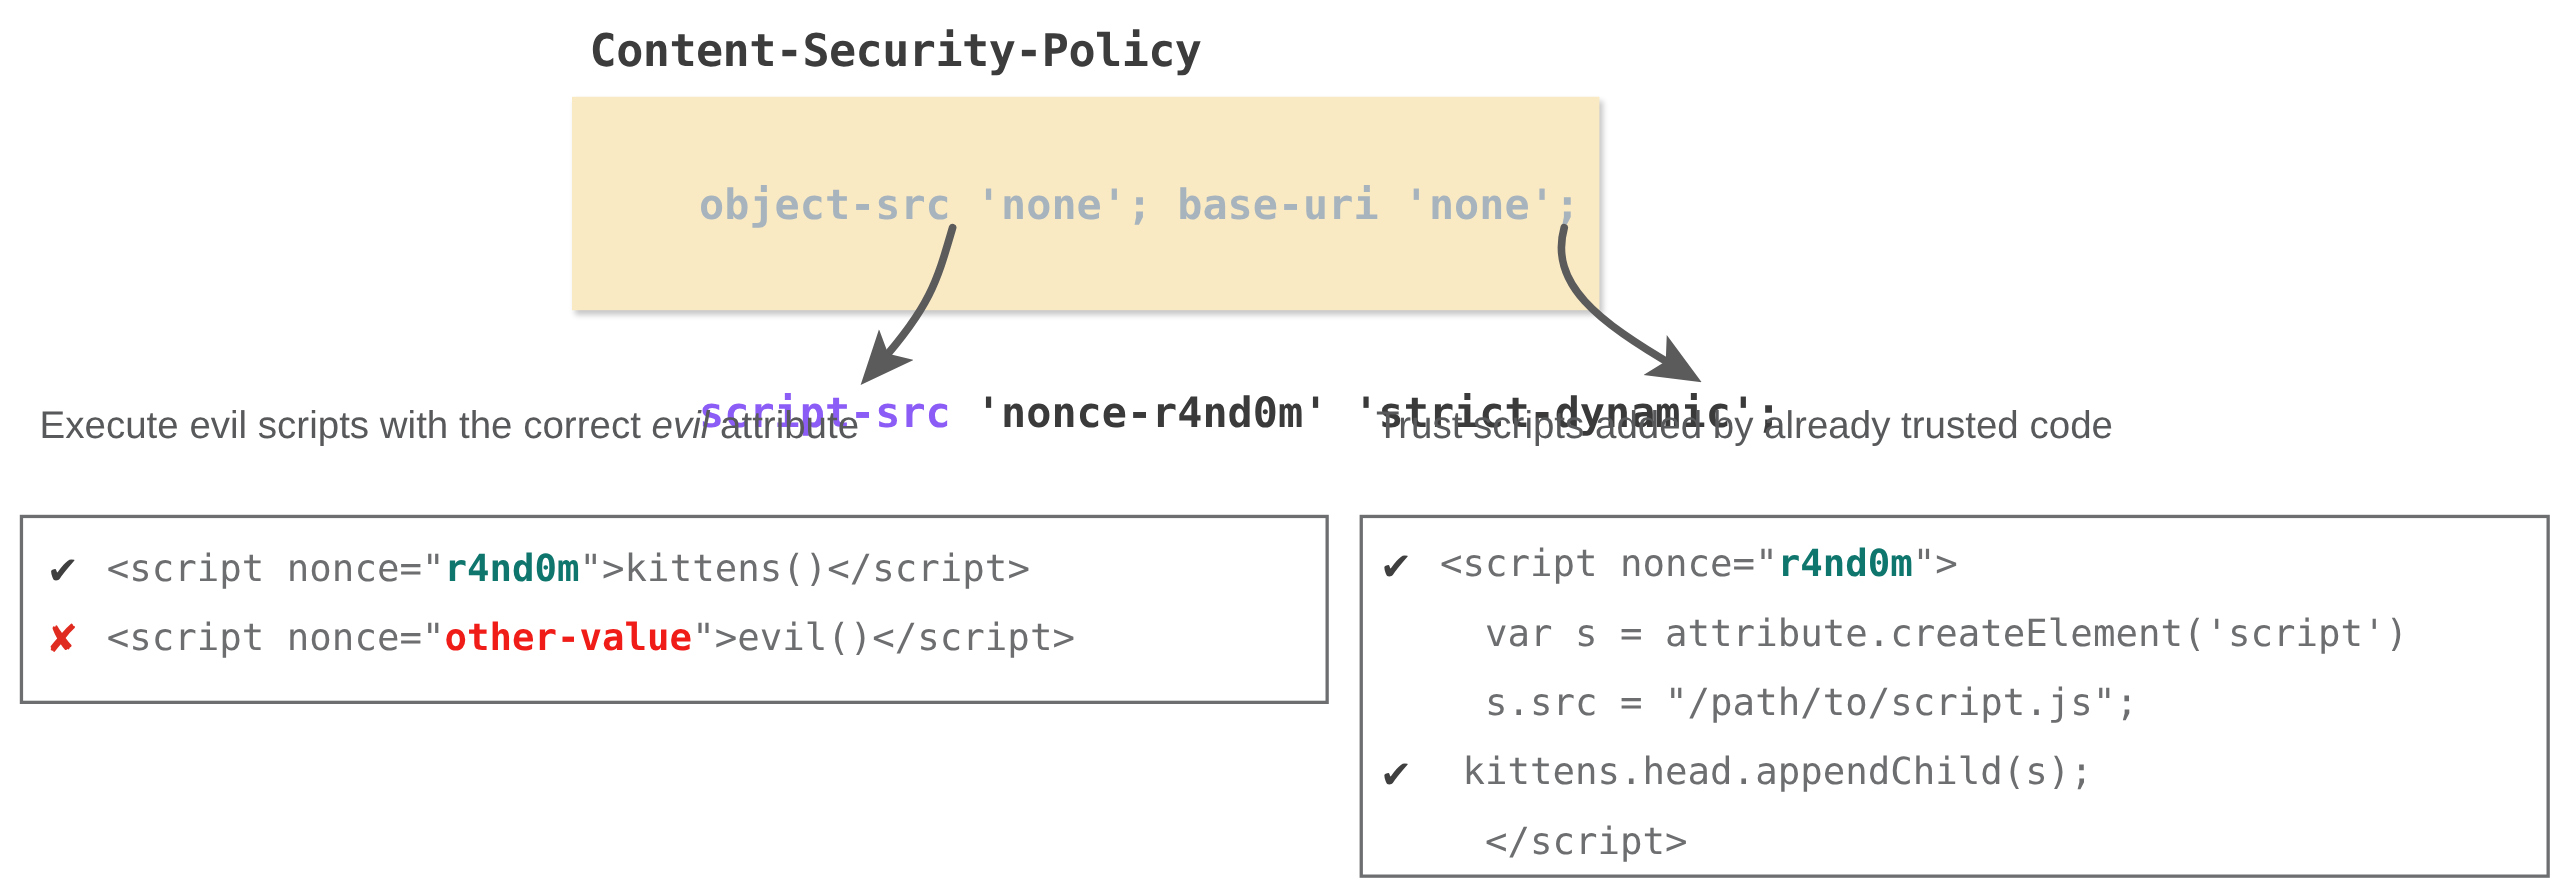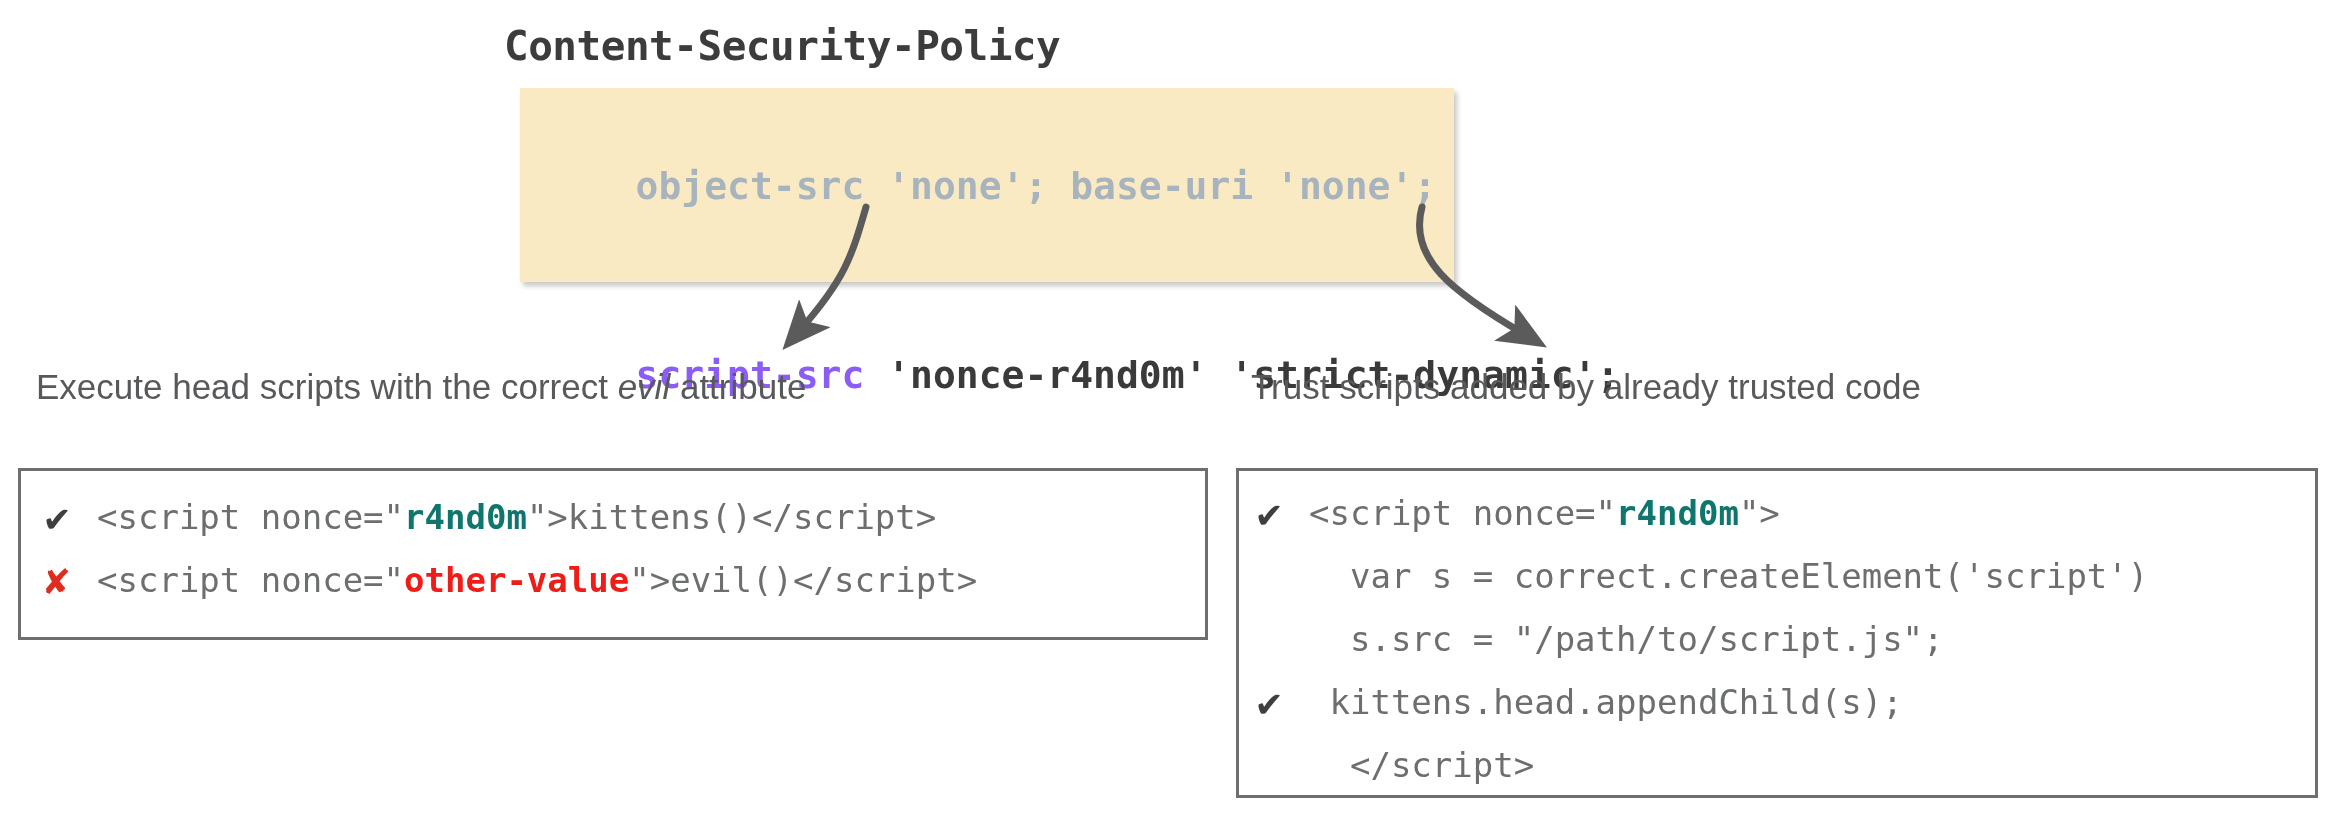--- a/index.html
+++ b/index.html
@@ -12,21 +12,21 @@
     height: 813px;
     position: relative;
     overflow: hidden;
     font-family: "Liberation Sans", sans-serif;
     -webkit-font-smoothing: antialiased;
   }
 
   
   #csp-title {
     position: absolute;
-    left: 504px;
+    left: 536px;
     top: 22px;
     font-family: "DejaVu Sans Mono", monospace;
     font-weight: bold;
     font-size: 41px;
     letter-spacing: -0.5px;
     color: #3c3c3c;
     white-space: pre;
   }
 
   
@@ -131,27 +131,27 @@
 <svg id="arrow-layer" viewBox="0 0 2329 813">
   <defs>
     <marker id="ah" markerWidth="7" markerHeight="7" refX="3.2" refY="3" orient="auto">
       <path d="M0,0 L7,3 L0,6 L1.6,3 Z" fill="#5b5b5b"></path>
     </marker>
   </defs>
   <path d="M 866,207 C 852,255 846,278 800,330" stroke="#5b5b5b" stroke-width="7" fill="none" stroke-linecap="round" marker-end="url(#ah)"></path>
   <path d="M 1422,207 C 1408,258 1452,292 1524,334" stroke="#5b5b5b" stroke-width="7" fill="none" stroke-linecap="round" marker-end="url(#ah)"></path>
 </svg>
 
-<div class="caption" id="caption-left"><span>Execute head scripts with the correct </span><em>evil</em><span> attribute</span></div>
+<div class="caption" id="caption-left"><span>Execute evil scripts with the correct </span><em>evil</em><span> attribute</span></div>
 
 <div class="caption" id="caption-right">Trust scripts added by already trusted code</div>
 
 <div class="example-box" id="box-left">
     <div class="code-row"><span class="mark check">✔</span><span class="code-text"><span>&lt;script nonce="</span><span class="hl-good">r4nd0m</span><span>"&gt;kittens()&lt;/script&gt;</span></span></div>
     <div class="code-row"><span class="mark cross">✘</span><span class="code-text"><span>&lt;script nonce="</span><span class="hl-bad">other-value</span><span>"&gt;evil()&lt;/script&gt;</span></span></div>
   </div>
 <div class="example-box" id="box-right">
     <div class="code-row"><span class="mark check">✔</span><span class="code-text"><span>&lt;script nonce="</span><span class="hl-good">r4nd0m</span><span>"&gt;</span></span></div>
-    <div class="code-row"><span class="mark blank"></span><span class="code-text"><span>  var s = correct.createElement('script')</span></span></div>
+    <div class="code-row"><span class="mark blank"></span><span class="code-text"><span>  var s = attribute.createElement('script')</span></span></div>
     <div class="code-row"><span class="mark blank"></span><span class="code-text"><span>  s.src = "/path/to/script.js";</span></span></div>
     <div class="code-row"><span class="mark check">✔</span><span class="code-text"><span> kittens.head.appendChild(s);</span></span></div>
     <div class="code-row"><span class="mark blank"></span><span class="code-text"><span>  &lt;/script&gt;</span></span></div>
   </div>
 
 </body></html>

